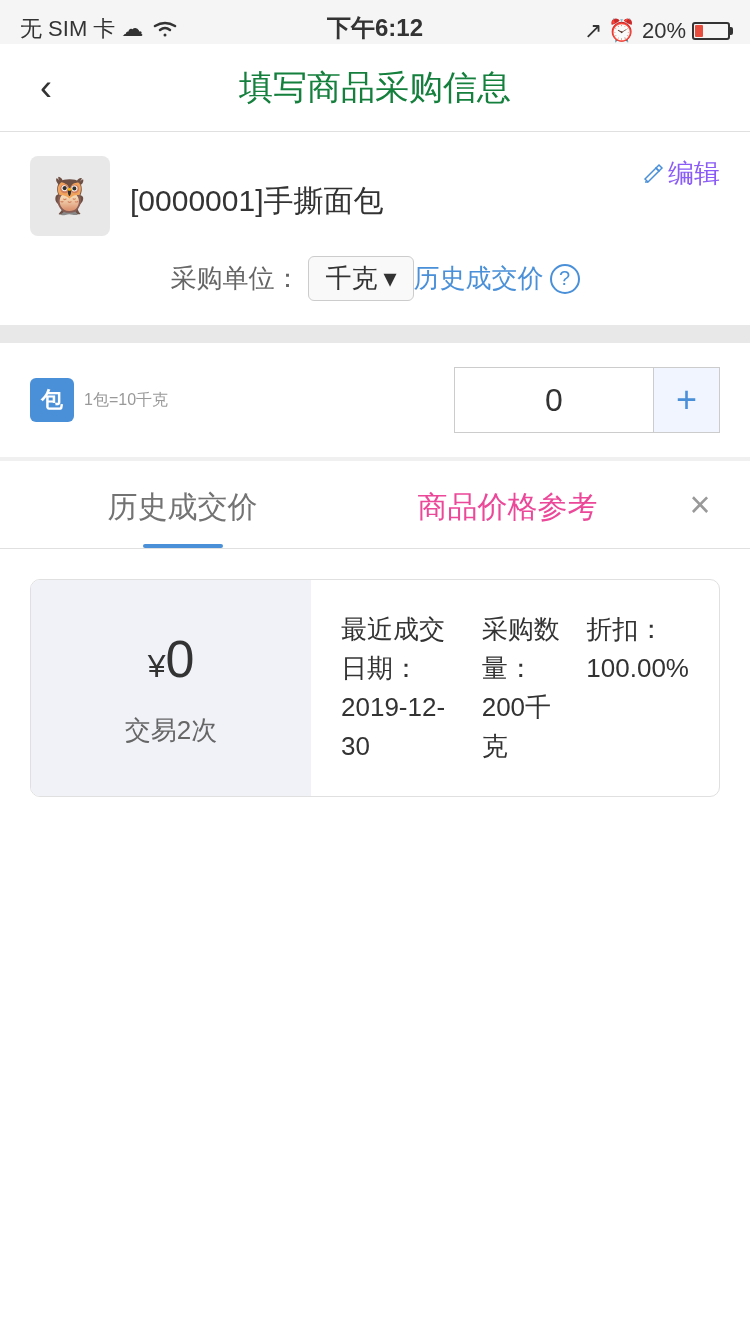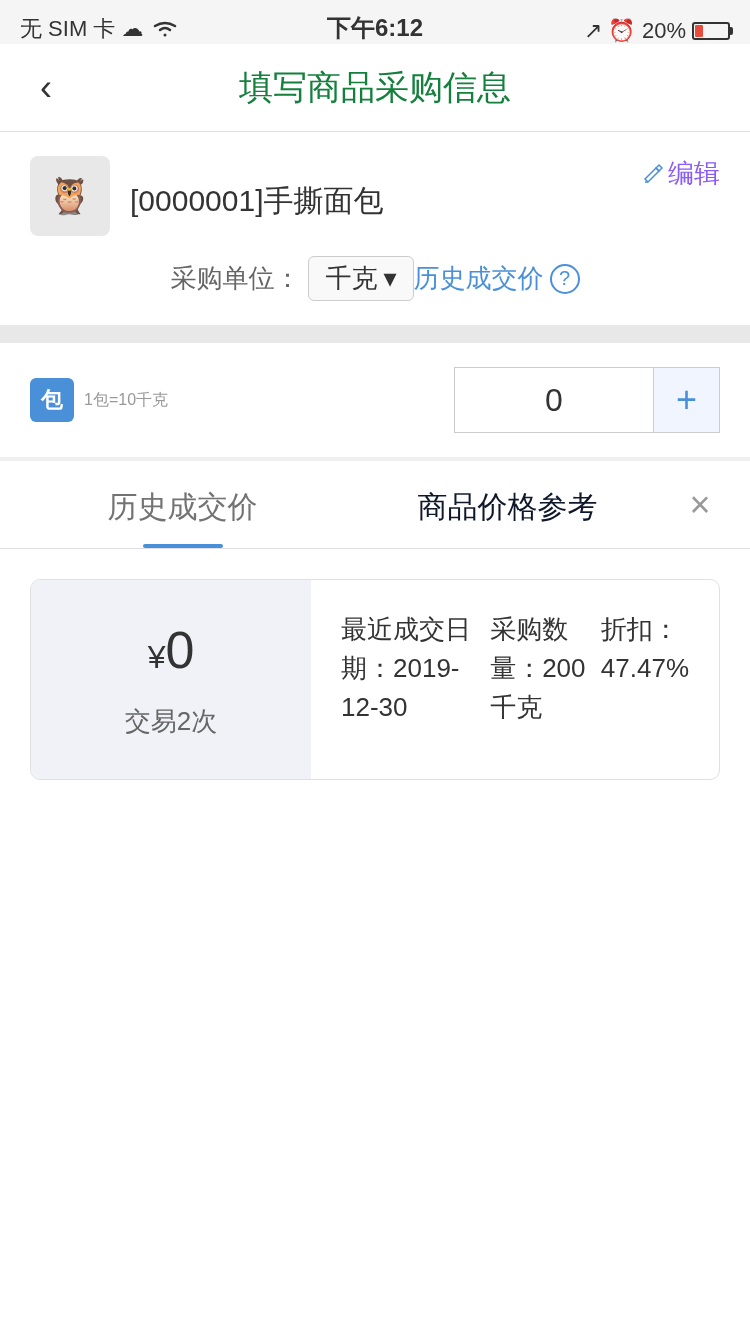--- a/index.html
+++ b/index.html
@@ -258,21 +258,21 @@
       display: flex;
       align-items: center;
       border-bottom: 1px solid #e0e0e0;
       padding: 0 20px;
     }
     .tab-item {
       flex: 1;
       text-align: center;
       padding: 26px 0 20px;
       font-size: 30px;
-      color: #0f172a;
+      color: #ec4899;
       cursor: pointer;
       position: relative;
     }
     .tab-item.active {
       color: #737373;
     }
     .tab-item.active::after {
       content: '';
       position: absolute;
       bottom: 0;
@@ -449,20 +449,20 @@
         <div class="card-trades">交易2次</div>
       </div>
       <div class="card-right">
         <div class="card-info-row">
           <span>最近成交日期：</span><span>2019-12-30</span>
         </div>
         <div class="card-info-row">
           <span>采购数量：</span><span>200千克</span>
         </div>
         <div class="card-info-row">
-          <span>折扣：</span><span>47.47%</span>
+          <span>折扣：</span><span>100.00%</span>
         </div>
       </div>
     </div>
   </div>
 </div>
 
 <div class="empty-area"></div>
 
 </body></html>

